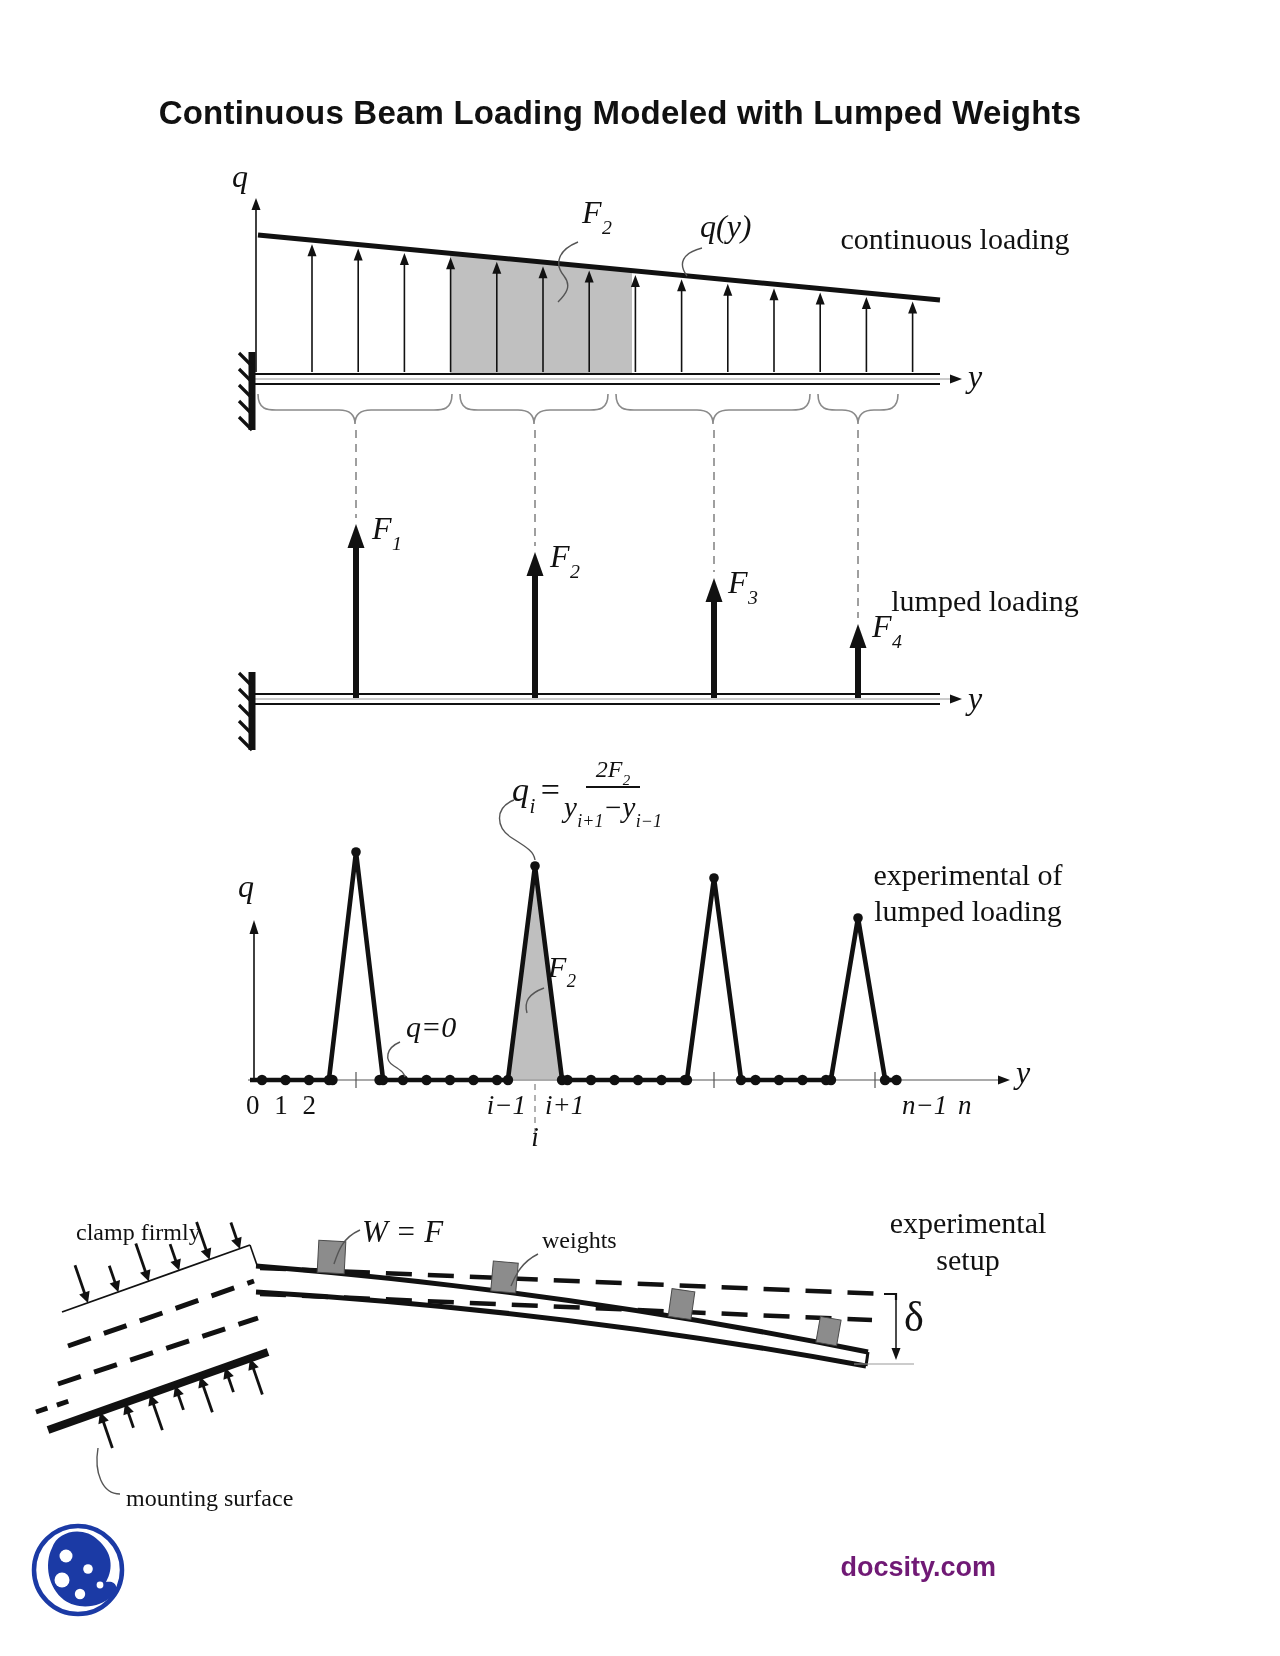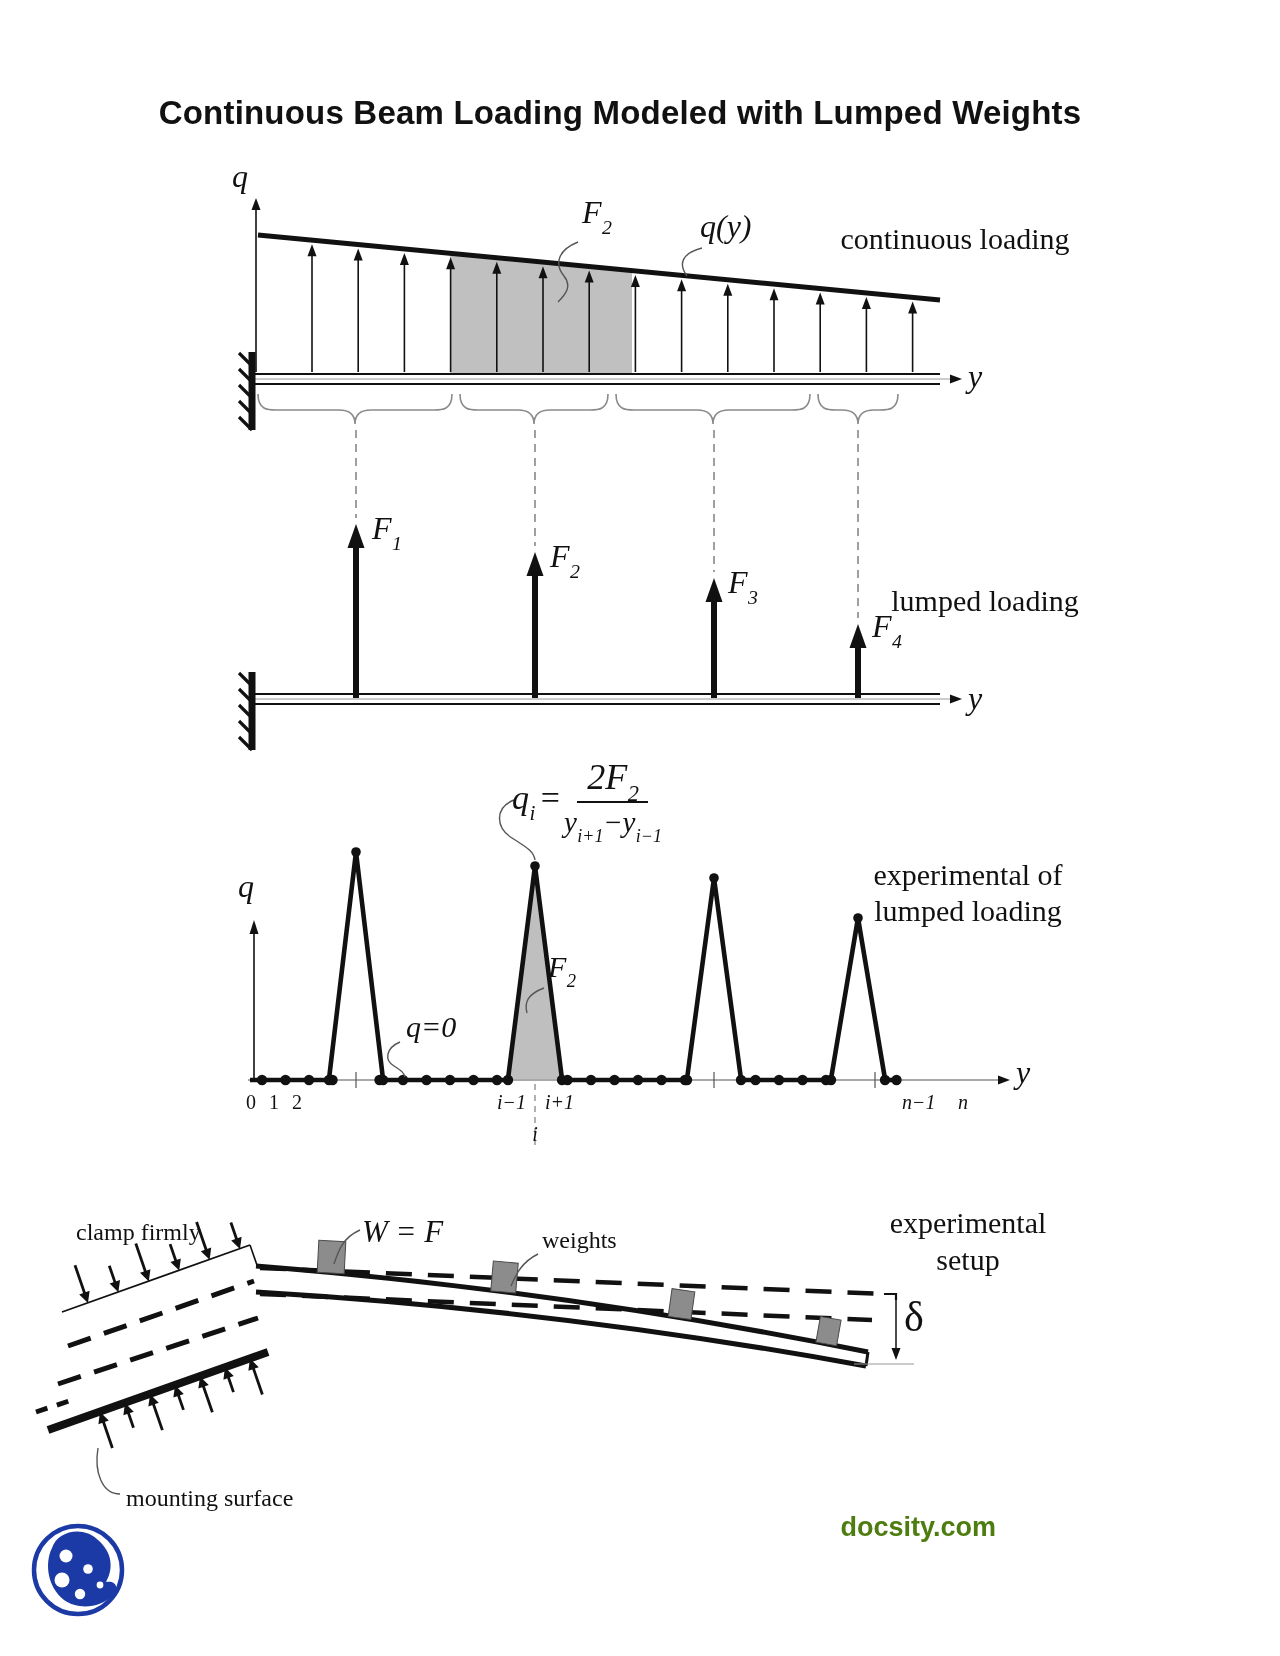--- a/index.html
+++ b/index.html
@@ -6,27 +6,27 @@
   #page{position:relative;width:1088px;height:1656px;background:#fff;overflow:hidden;
         font-family:"Liberation Serif",serif;color:#111;}
   #art{position:absolute;left:0;top:0;}
   .abs{position:absolute;}
   .title{font-family:"Liberation Sans",sans-serif;font-weight:bold;font-size:33px;
          left:0;top:94px;width:1240px;text-align:center;letter-spacing:.2px;}
   .cap{font-size:30px;text-align:center;width:300px;}
   .lbl{font-style:italic;font-size:32px;line-height:1;}
   .lbl30{font-style:italic;font-size:30px;line-height:1;}
   .txt{font-size:24px;line-height:1;}
-  .tick{font-size:20px;line-height:1;}
+  .tick{font-size:27px;line-height:1;}
   .it{font-style:italic;}
   sub{font-size:.62em;font-style:italic;line-height:0;position:relative;top:.18em;left:.02em;}
   .formula{display:flex;align-items:center;font-size:34px;}
   .f-eq{font-style:normal;padding:0 4px 0 6px;}
   .frac{display:inline-flex;flex-direction:column;align-items:center;}
-  .num{font-size:36px;border-bottom:2.5px solid #111;padding:0 10px 3px;}
+  .num{font-size:24px;border-bottom:2.5px solid #111;padding:0 10px 3px;}
   .den{font-size:29px;padding-top:3px;white-space:nowrap;}
   .delta{font-size:42px;line-height:1;}
   .brand{font-family:"Liberation Sans",sans-serif;font-weight:600;font-size:27px;}
 </style>
 </head>
 <body>
 
 <div id="page">
 
 <svg id="art" width="1280" height="1656" viewBox="0 0 1280 1656">
@@ -324,15 +324,15 @@
 <div class="abs tick it" style="left:958px;top:1092px;">n</div>
 
 <div class="abs lbl" style="left:362px;top:1192px;font-size:31px;margin-top:24px;">W = F</div>
 <div class="abs txt" style="left:76px;top:1220px;">clamp firmly</div>
 <div class="abs txt" style="left:542px;top:1228px;">weights</div>
 <div class="abs cap" style="left:818px;top:1206px;">experimental</div>
 <div class="abs cap" style="left:818px;top:1243px;">setup</div>
 <div class="abs txt" style="left:126px;top:1486px;">mounting surface</div>
 <div class="abs delta" style="left:904px;top:1296px;">δ</div>
 
-<div class="abs brand" style="right:92px;top:1512px;color:#4d7c0f;">docsity.com</div>
+<div class="abs brand" style="right:92px;top:1552px;color:#701a75;">docsity.com</div>
 
 </div>
 
 </body></html>

